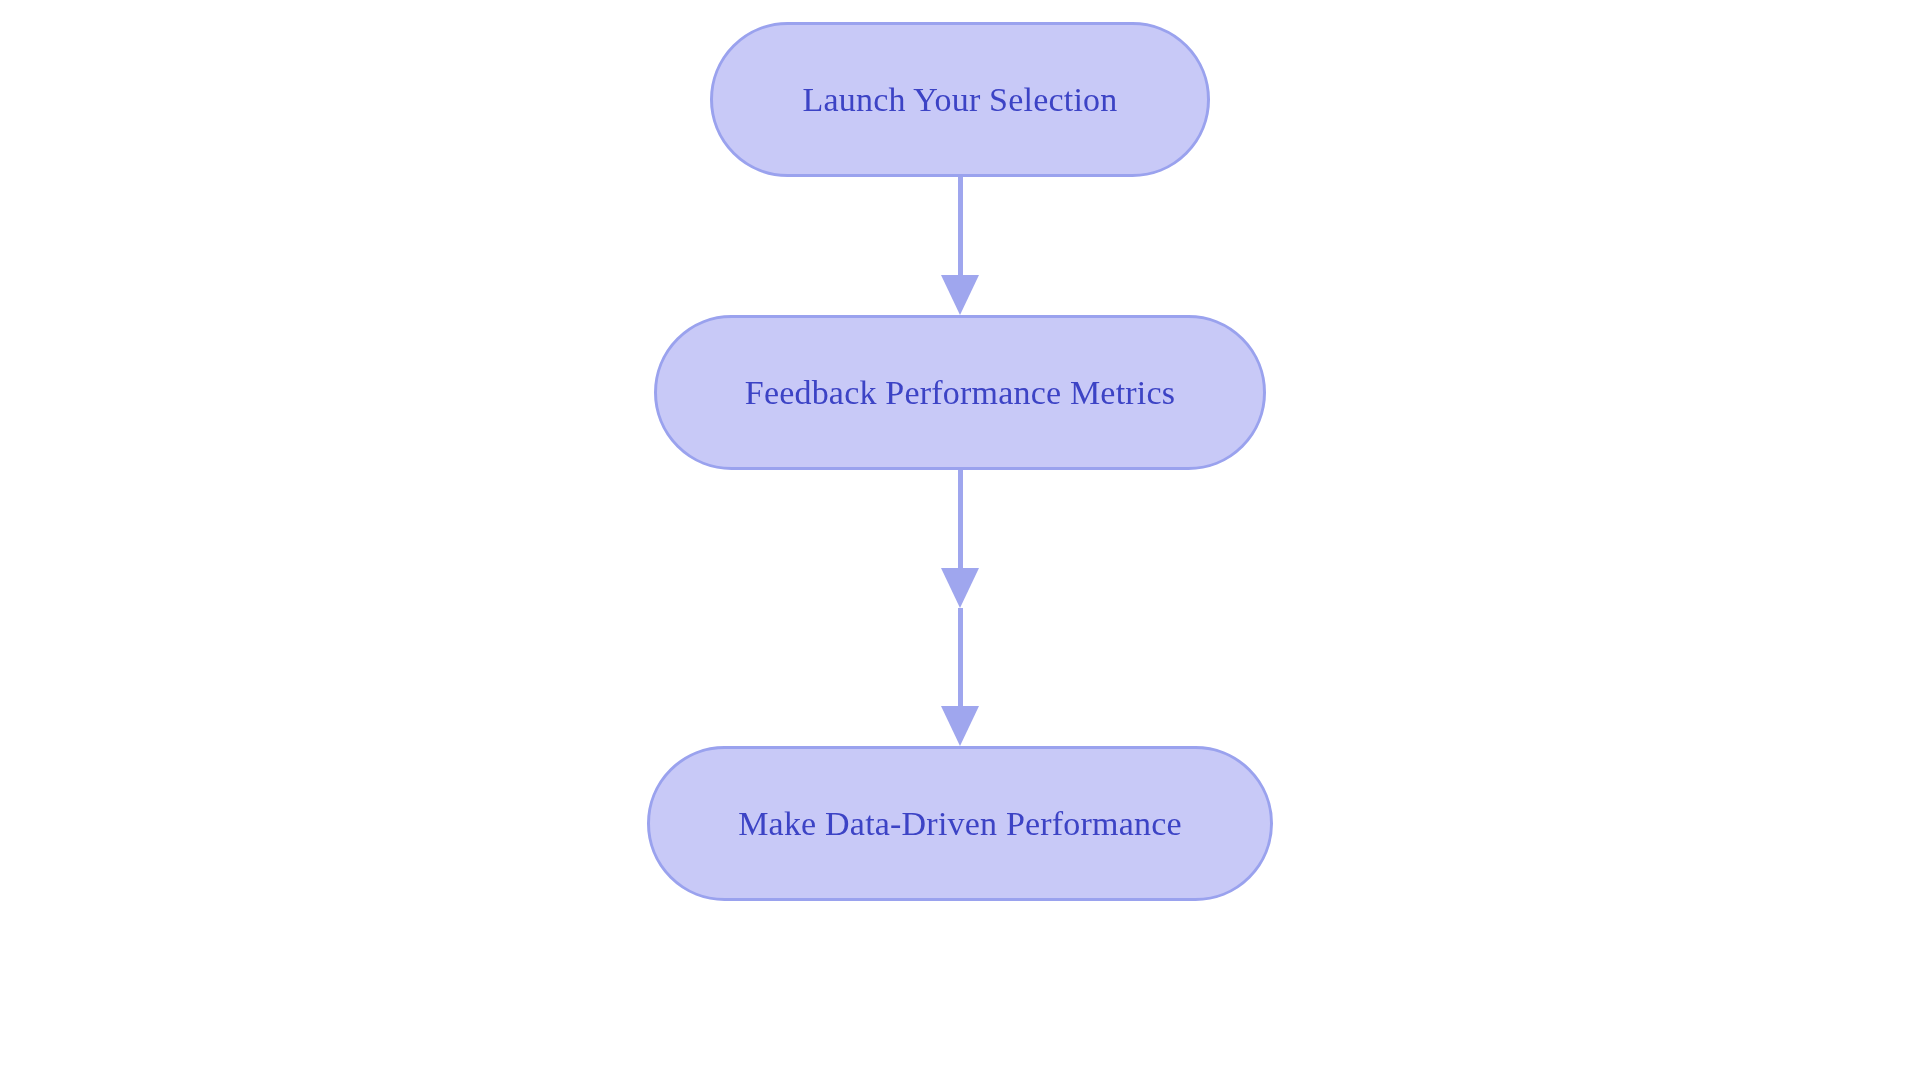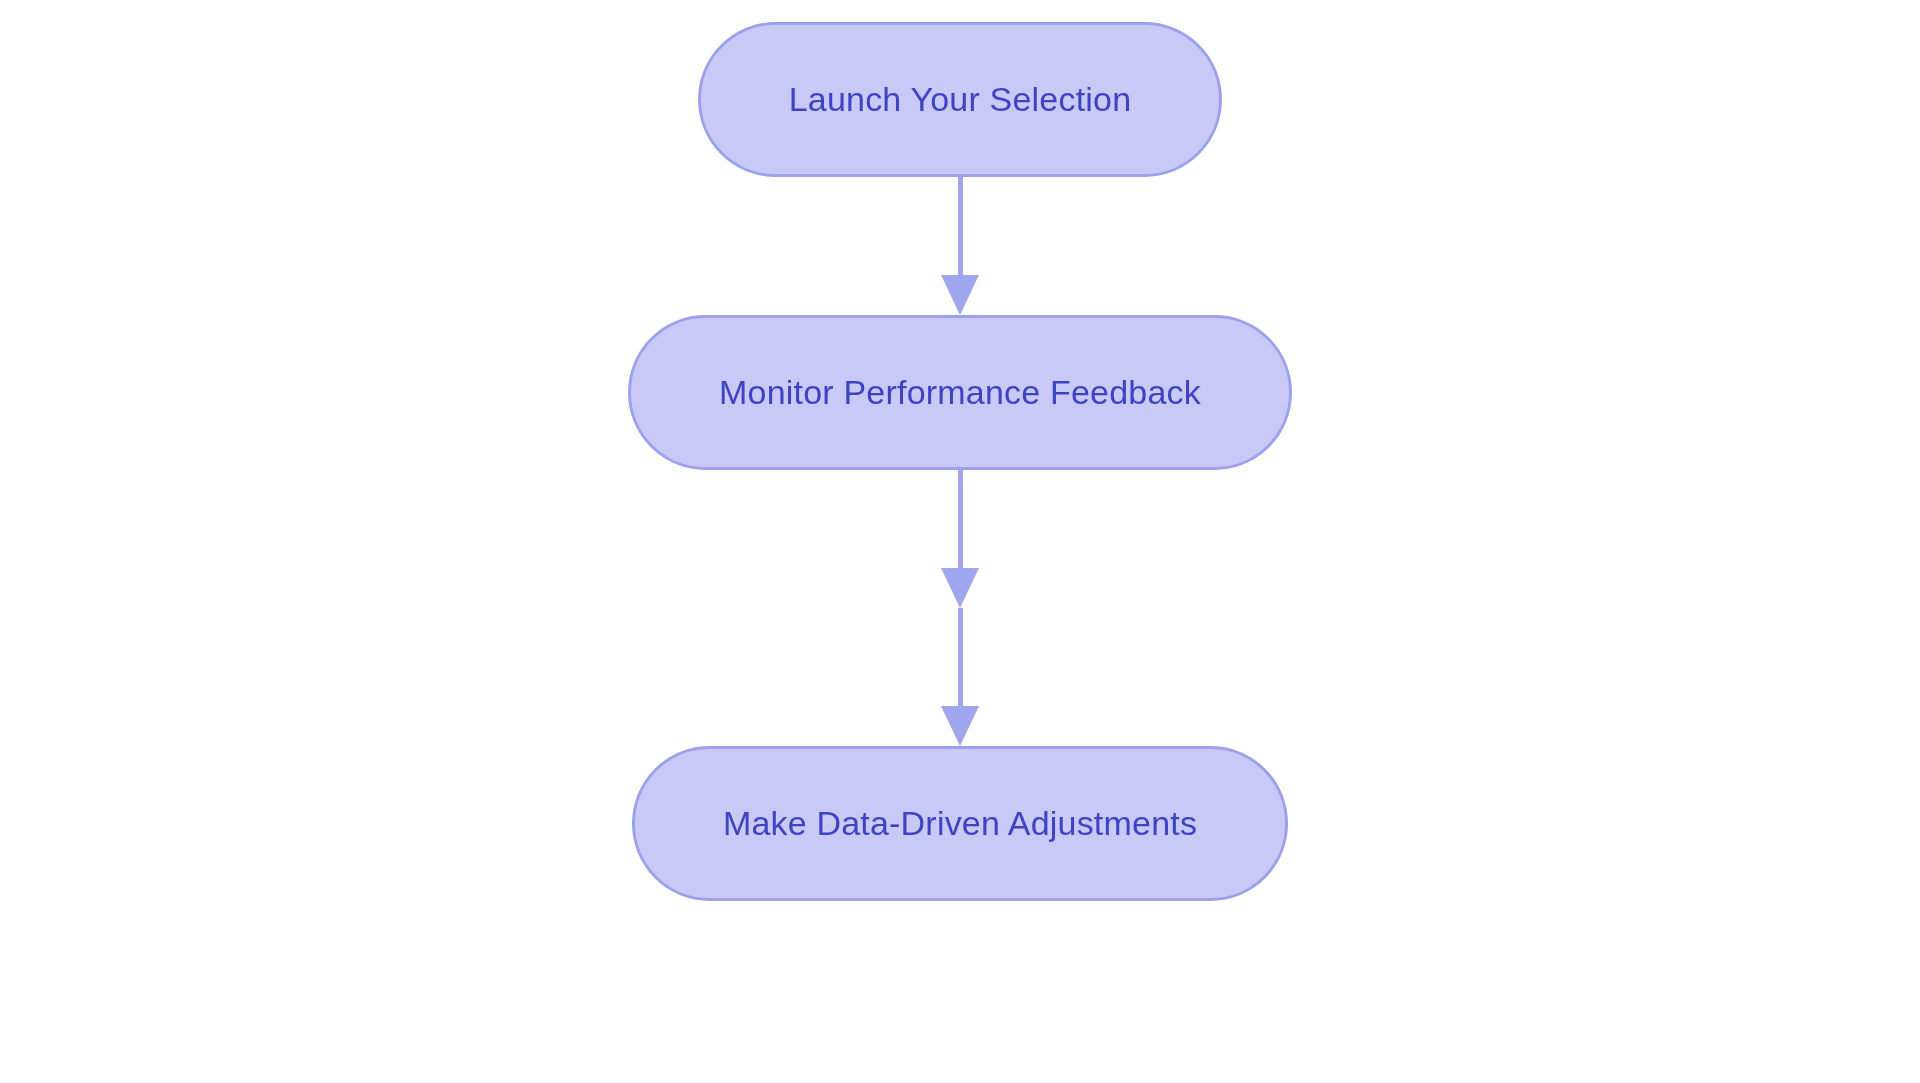--- a/index.html
+++ b/index.html
@@ -6,21 +6,21 @@
     margin: 0;
     padding: 0;
     background: #ffffff;
   }
   .canvas {
     position: relative;
     width: 1920px;
     height: 1083px;
     background: var(--bg, #ffffff);
     overflow: hidden;
-    font-family: Liberation Sans, sans-serif;
+    font-family: Liberation Serif, serif;
   }
   .flow {
     position: absolute;
     top: 22px;
     left: 0;
     width: 100%;
     display: flex;
     flex-direction: column;
     align-items: center;
   }
@@ -68,32 +68,32 @@
     <div class="node">
       <span>Launch Your Selection</span>
     </div>
 
     <div class="connector">
       <div class="line"></div>
       <div class="head"></div>
     </div>
 
     <div class="node">
-      <span>Monitor Performance Feedback</span>
+      <span>Feedback Performance Metrics</span>
     </div>
 
     <div class="connector">
       <div class="line"></div>
       <div class="head"></div>
     </div>
 
 
     <div class="connector">
       <div class="line"></div>
       <div class="head"></div>
     </div>
 
     <div class="node">
-      <span>Make Data-Driven Adjustments</span>
+      <span>Make Data-Driven Performance</span>
     </div>
 
   </div>
 </div>
 
 </body></html>

